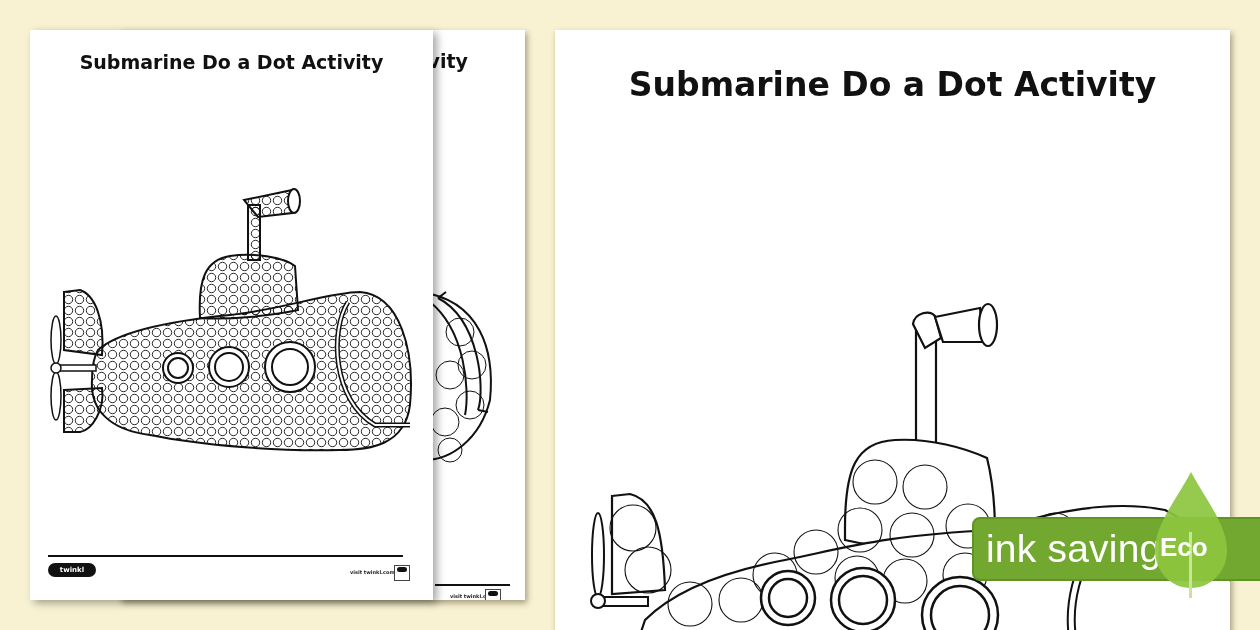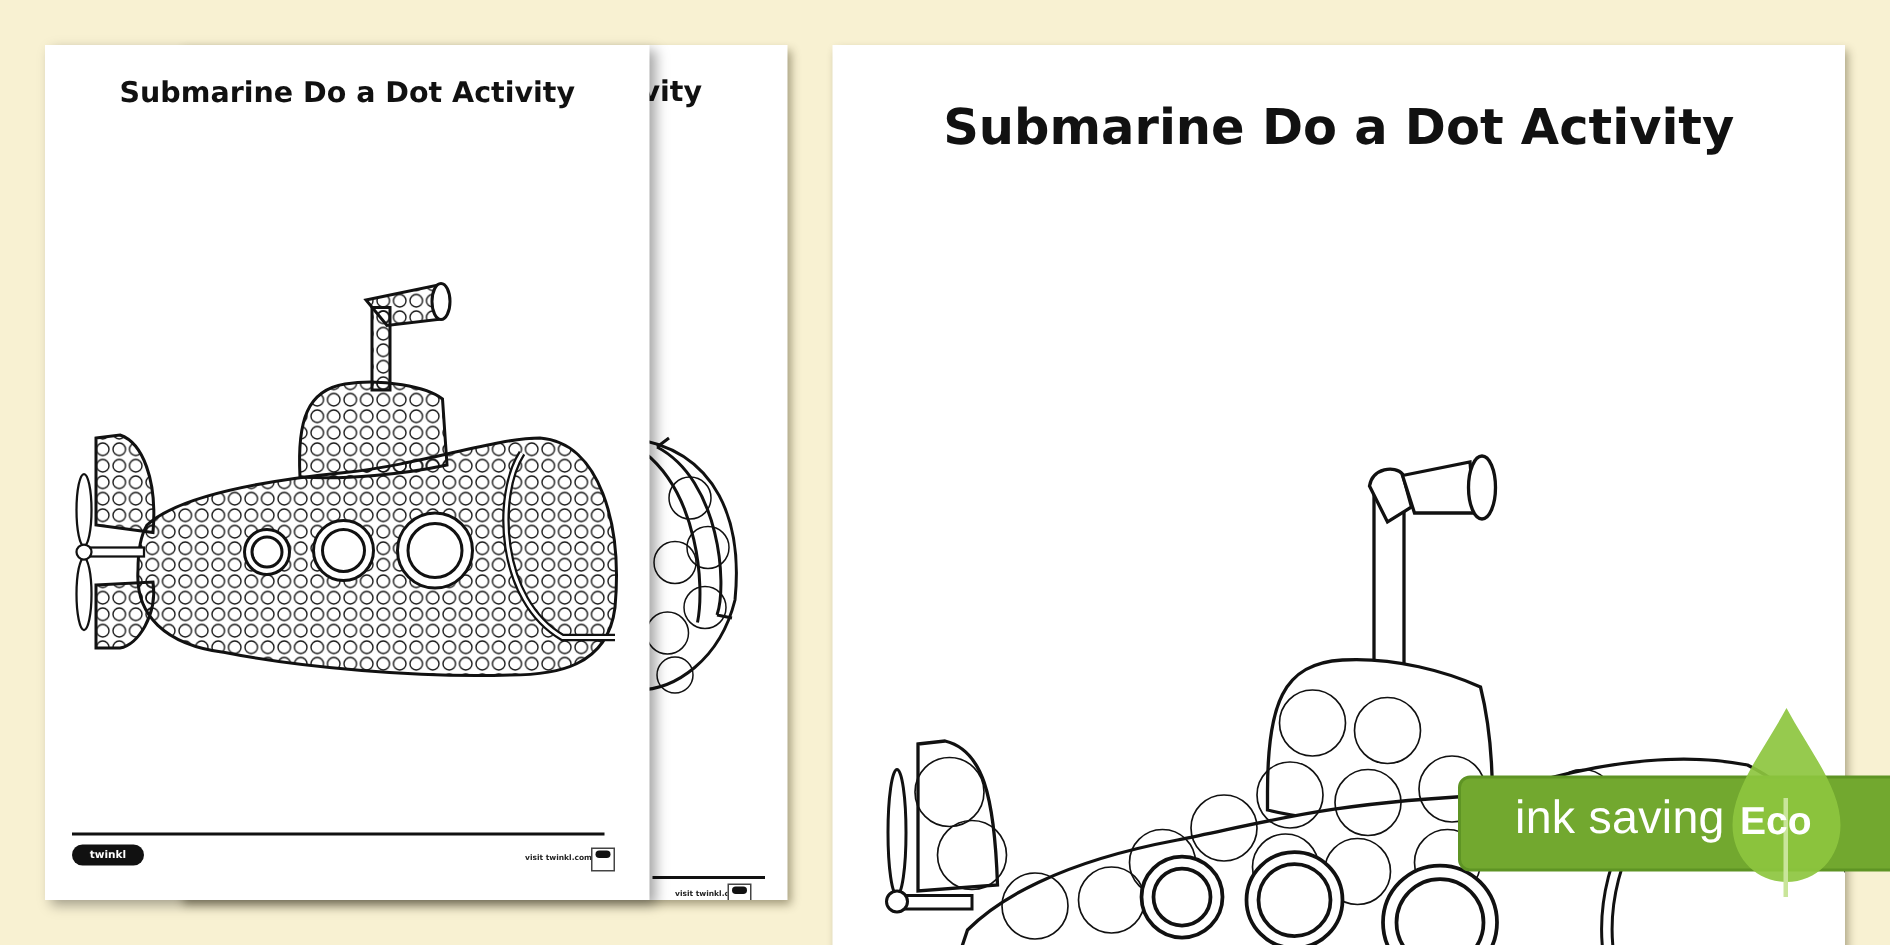--- a/index.html
+++ b/index.html
@@ -6,21 +6,21 @@
   body{width:1260px;height:630px;background:#f8f1d2;position:relative;overflow:hidden;font-family:"DejaVu Sans","Liberation Sans",sans-serif;}
   .page{position:absolute;background:#fff;box-shadow:2px 3px 6px rgba(60,50,20,0.45);overflow:hidden;}
   .title{position:absolute;left:0;right:0;text-align:center;font-weight:bold;color:#111;white-space:nowrap;}
   .footer-line{position:absolute;height:2px;background:#111;}
   .visit{position:absolute;font-size:5px;font-weight:bold;color:#222;}
   .badge{position:absolute;width:14px;height:14px;border:1px solid #444;background:#fff;}
   .badge::before{content:"";position:absolute;left:2px;top:1px;width:10px;height:5px;background:#111;border-radius:4px;}
   .logo{position:absolute;width:48px;height:14px;background:#111;border-radius:7px;color:#fff;font-size:7px;font-weight:bold;text-align:center;line-height:14px;}
   svg{position:absolute;}
   .eco{position:absolute;left:972px;top:517px;width:300px;height:64px;background:#72a82f;border:2px solid #5e9424;border-radius:8px 0 0 8px;box-sizing:border-box;}
-  .eco-text{position:absolute;left:12px;top:8px;font-family:"Liberation Sans",sans-serif;font-size:31px;color:#fff;letter-spacing:0.2px;margin-left:24px;}
+  .eco-text{position:absolute;left:12px;top:8px;font-family:"Liberation Sans",sans-serif;font-size:39px;color:#fff;letter-spacing:0.2px;}
   .eco-drop{position:absolute;left:1151px;top:470px;}
   .eco-word{position:absolute;left:1160px;top:532px;font-family:"Liberation Sans",sans-serif;font-weight:bold;font-size:26px;color:#fff;}
 </style>
 </head>
 <body>
 
 <div class="page" style="left:120px;top:30px;width:405px;height:570px;">
   <div class="title" style="top:20px;font-size:19px;left:auto;right:57px;text-align:right;">ivity</div>
   <svg width="405" height="570" style="left:0;top:0;">
     <g fill="none" stroke="#111" stroke-width="2">

